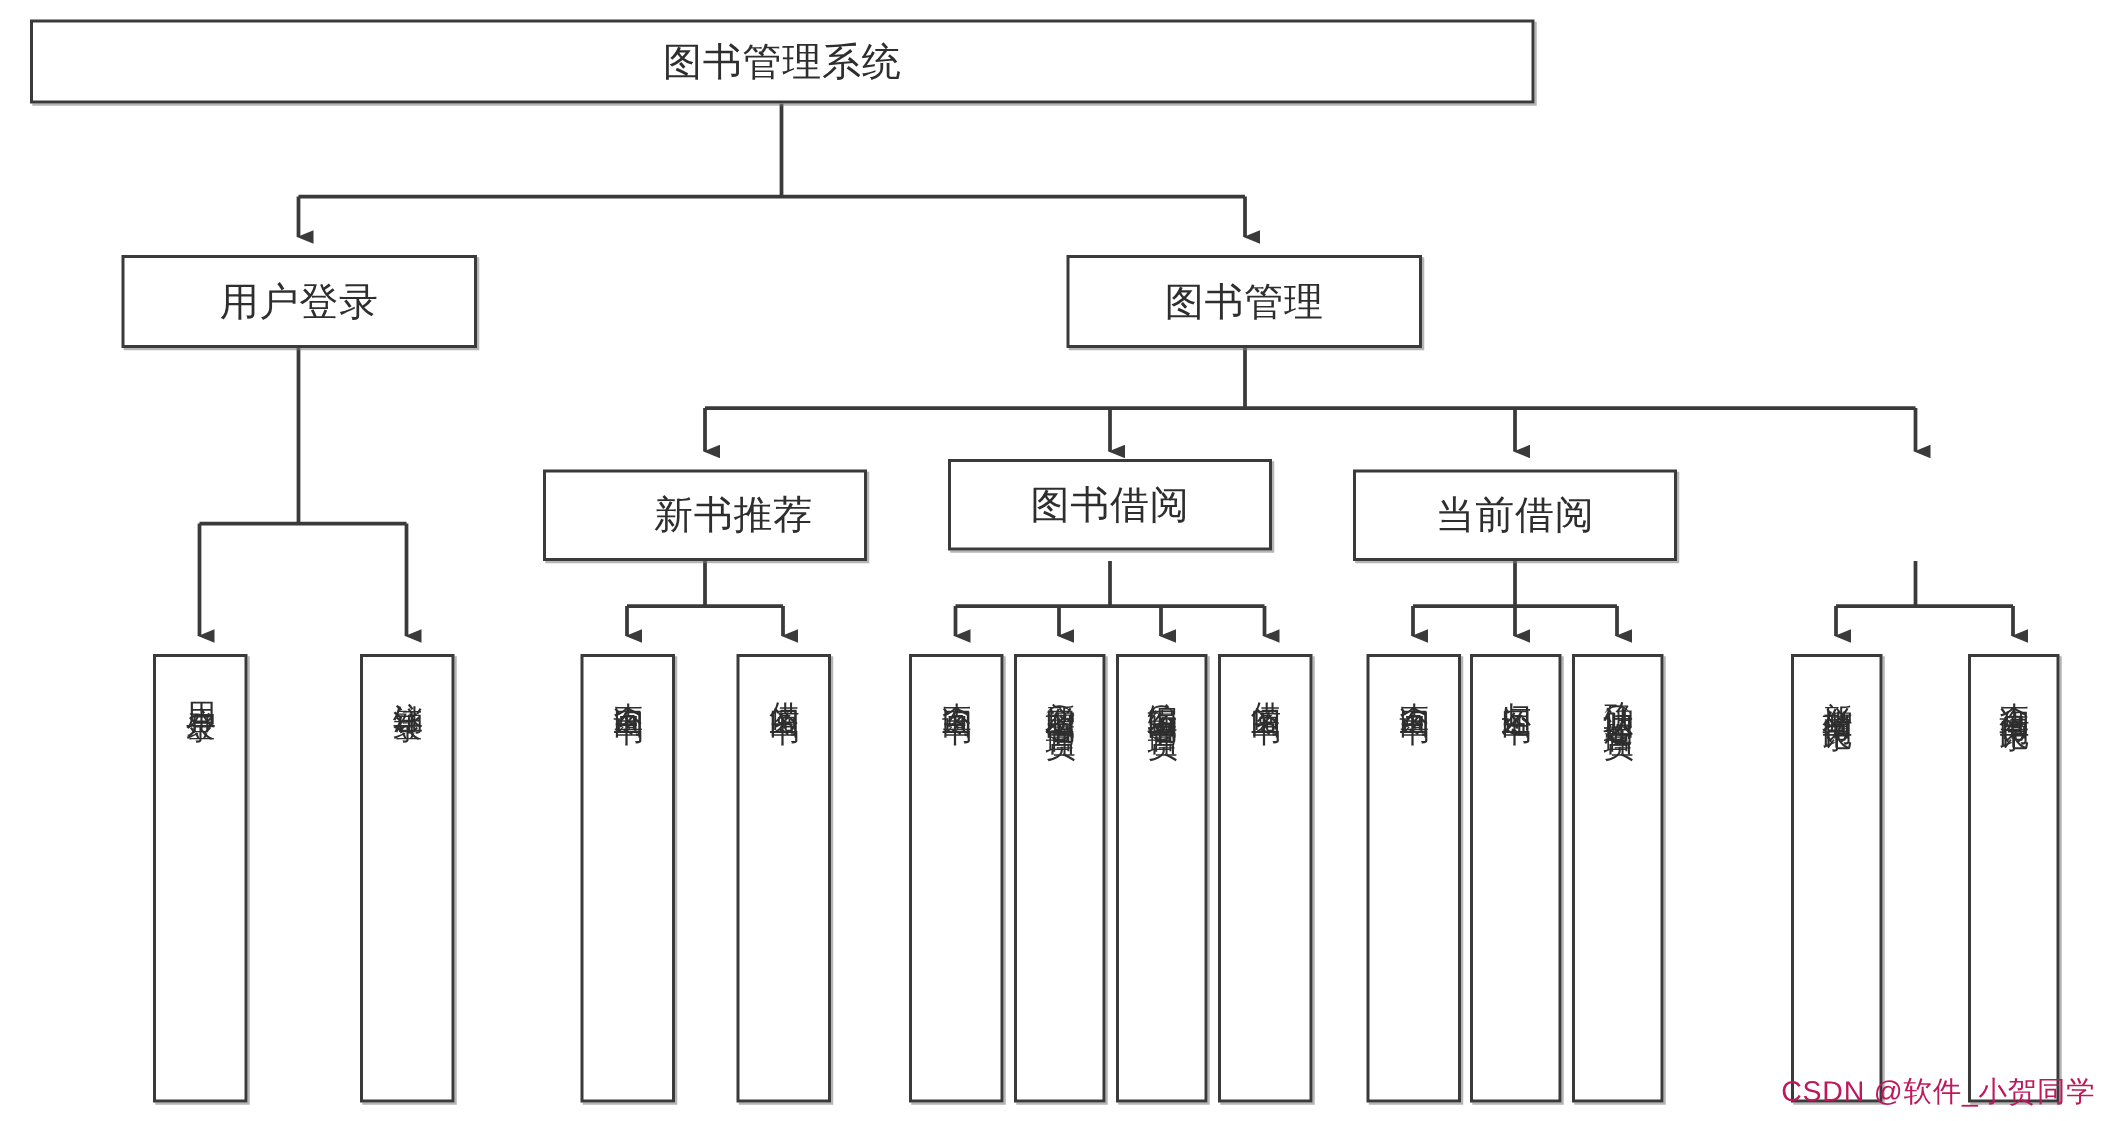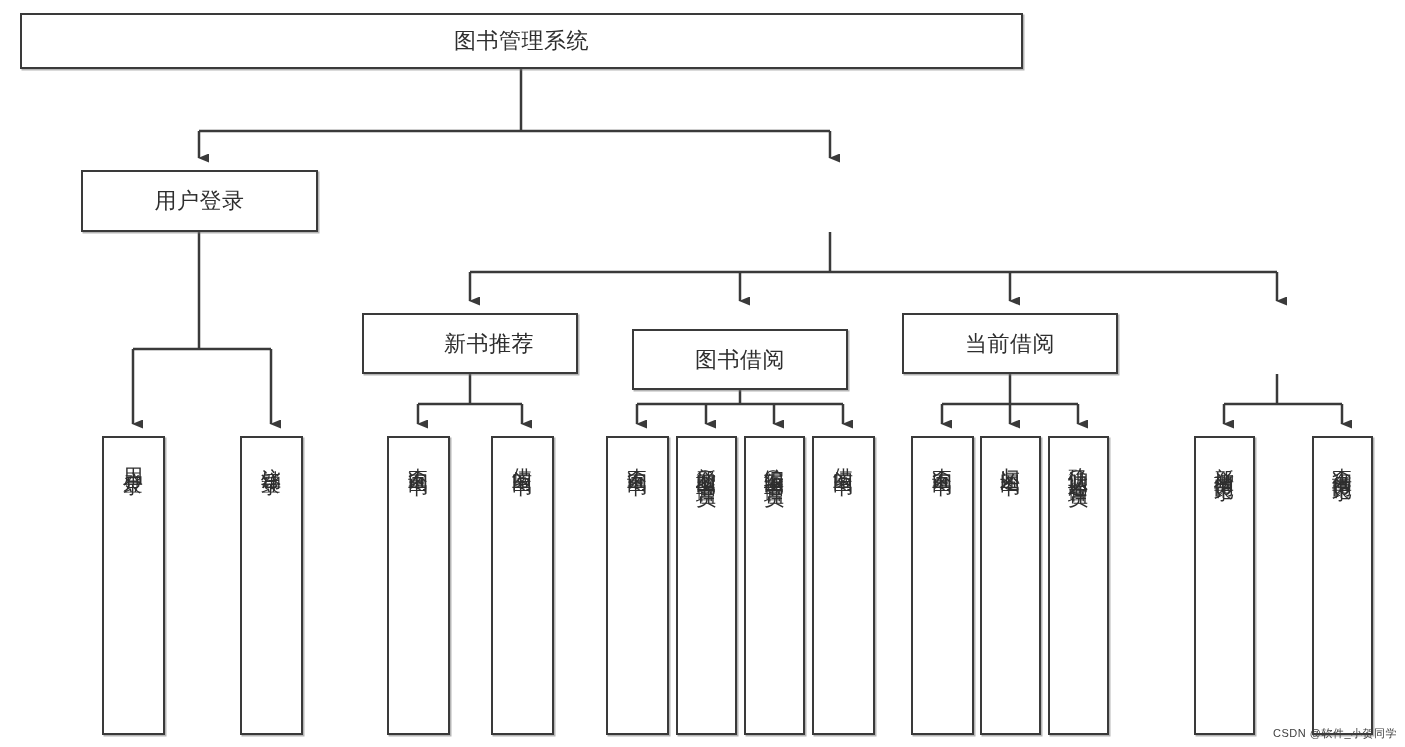--- a/index.html
+++ b/index.html
@@ -34,21 +34,21 @@
     box-sizing: border-box;
     background: #ffffff;
     border: 2.5px solid #3a3a3a;
     display: flex;
     align-items: center;
     justify-content: center;
     box-shadow: 1.5px 1.5px 0 rgba(120,120,120,0.55);
   }
   .node-label {
     color: #2e2e2e;
-    font-size: 22px;
+    font-size: 26px;
     line-height: 1.18;
     letter-spacing: 0.5px;
     white-space: nowrap;
   }
   .node.vertical {
     align-items: flex-start;
     justify-content: center;
     padding-top: 14px;
   }
   .node.vertical .node-label {
@@ -57,22 +57,22 @@
     font-size: 20px;
     letter-spacing: 3px;
     line-height: 1;
     white-space: normal;
     max-height: 100%;
   }
   .watermark {
     position: absolute;
     right: 8px;
     bottom: 6px;
-    color: #404040;
-    font-size: 11px;
+    color: #be185d;
+    font-size: 19px;
     letter-spacing: 0.5px;
     white-space: nowrap;
   }
 </style>
 </head>
 <body>
 
 <div id="diagram-canvas">
 
   <svg class="edge-layer" width="1405" height="747" viewBox="0 0 1405 747">
@@ -123,25 +123,28 @@
     <path d="M1342,404 L1342,424" stroke="#3a3a3a" stroke-width="2.5" fill="none" marker-end="url(#arrowhead)"></path>
   </svg>
 
   <div class="node" style="left:20px; top:13px; width:1003px; height:56px;">
     <span class="node-label">图书管理系统</span>
   </div>
 
   <div class="node" style="left:81px; top:170px; width:237px; height:62px;">
     <span class="node-label">用户登录</span>
   </div>
+  <div class="node" style="left:711px; top:170px; width:237px; height:62px;">
+    <span class="node-label">图书管理</span>
+  </div>
 
   <div class="node" style="left:362px; top:313px; width:216px; height:61px;padding-left:38px;">
     <span class="node-label">新书推荐</span>
   </div>
-  <div class="node" style="left:632px; top:329px; width:216px; height:61px;">
+  <div class="node" style="left:632px; top:306px; width:216px; height:61px;">
     <span class="node-label">图书借阅</span>
   </div>
   <div class="node" style="left:902px; top:313px; width:216px; height:61px;">
     <span class="node-label">当前借阅</span>
   </div>
 
   <div class="node vertical" style="left:102px; top:436px; width:63px; height:299px;">
     <span class="node-label">用户登录</span>
   </div>
   <div class="node vertical" style="left:240px; top:436px; width:63px; height:299px;">

